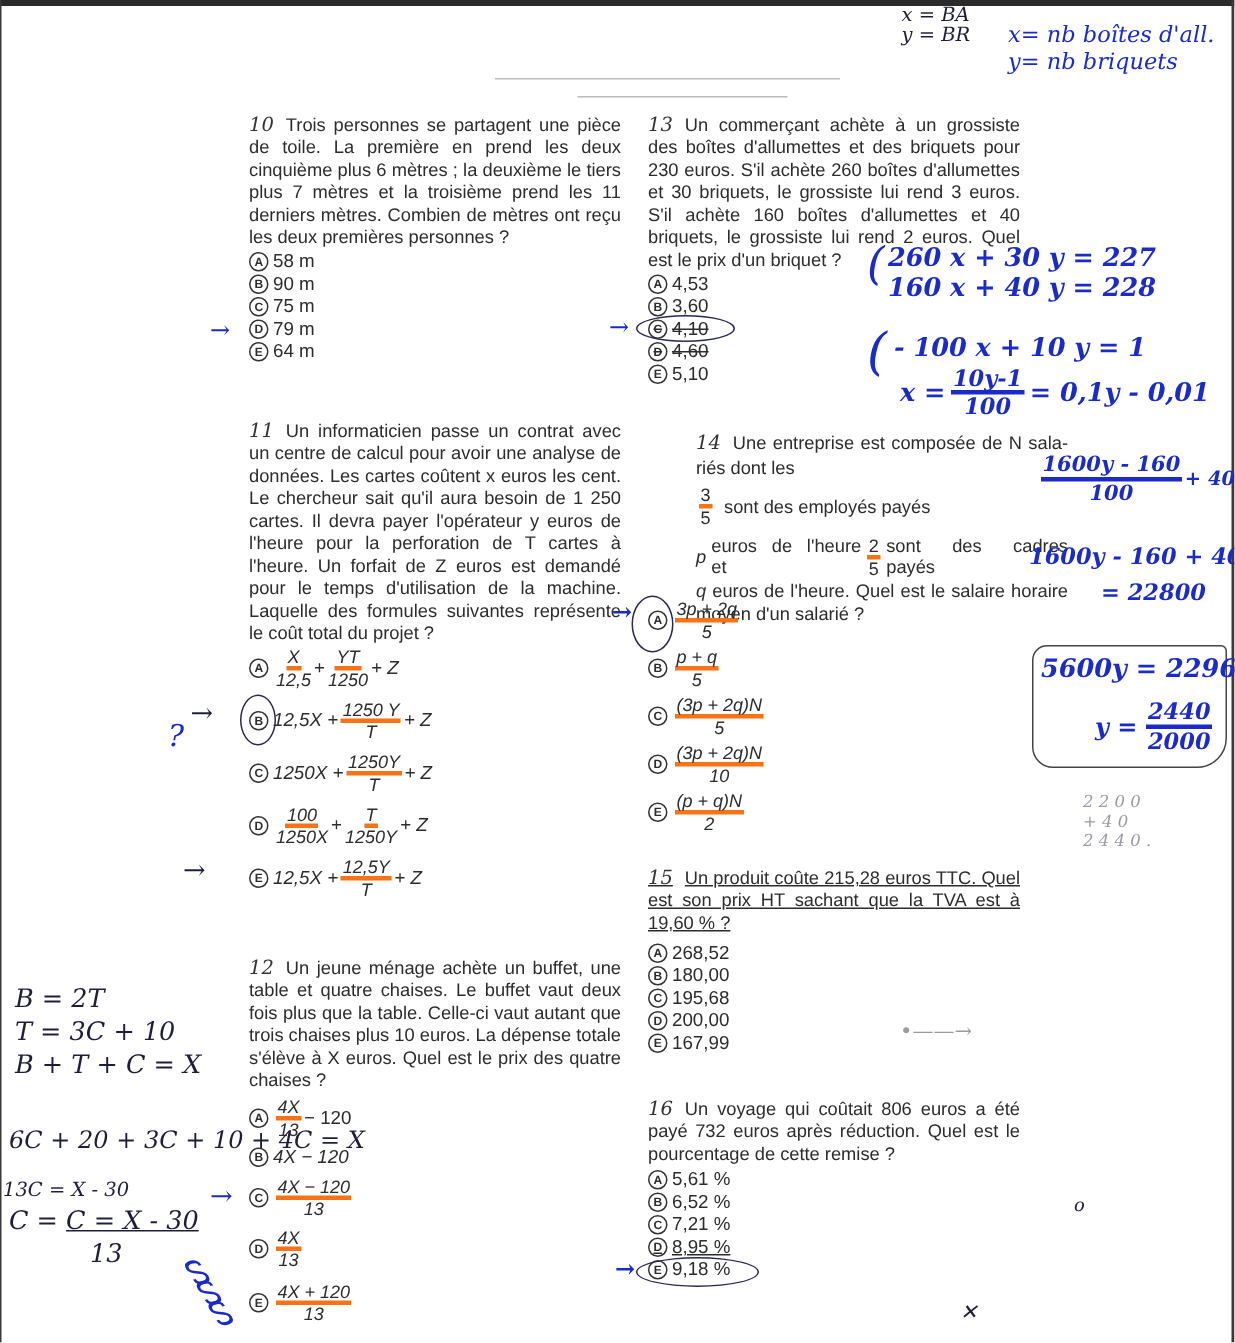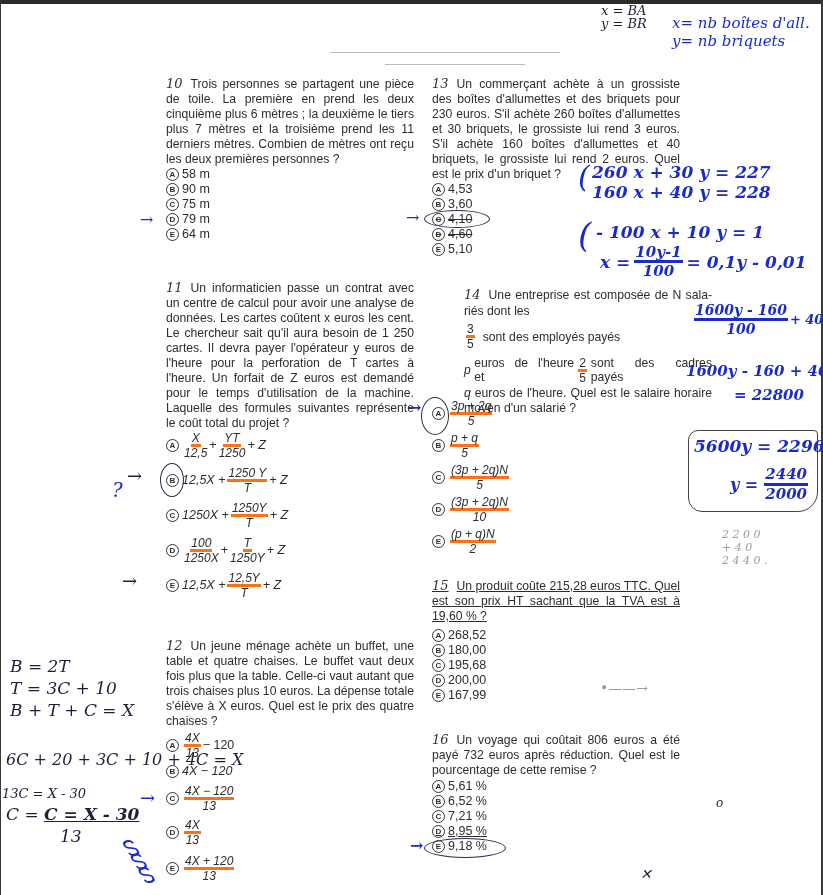--- a/index.html
+++ b/index.html
@@ -340,21 +340,21 @@
 <div class="hw" style="left:140px;top:787px;font-size:18px;">→</div>
 
 <div class="hw black" style="left:10px;top:655px;font-size:17px;line-height:22px;">
   <div>B = 2T</div>
   <div>T = 3C + 10</div>
   <div>B + T + C = X</div>
 </div>
 <div class="hw black" style="left:6px;top:750px;font-size:16px;">6C + 20 + 3C + 10 + 4C = X</div>
 <div class="hw black" style="left:2px;top:786px;font-size:13px;">13C = X - 30</div>
 <div class="hw black" style="left:6px;top:804px;font-size:17px;">
-  <span>C = </span><span style="text-decoration:underline;font-weight:bold;">C = X - 30</span>
+  <span>C = </span><span style="text-decoration:underline;">C = X - 30</span>
 </div>
 <div class="hw black" style="left:60px;top:826px;font-size:17px;">13</div>
 <div class="hw" style="left:116px;top:845px;font-size:22px;transform:rotate(60deg);letter-spacing:-4px;">ᔕᔕᔕ</div>
 
 <div class="q" style="left:432px;top:732px;width:248px;">
   <span class="num">16</span><span>Un voyage qui coûtait 806 euros a été payé 732 euros après réduction. Quel est le pourcentage de cette remise ?</span>
 </div>
 <div class="opts" style="left:432px;top:779px;">
   <div class="opt">
       <span class="letter">A</span>

